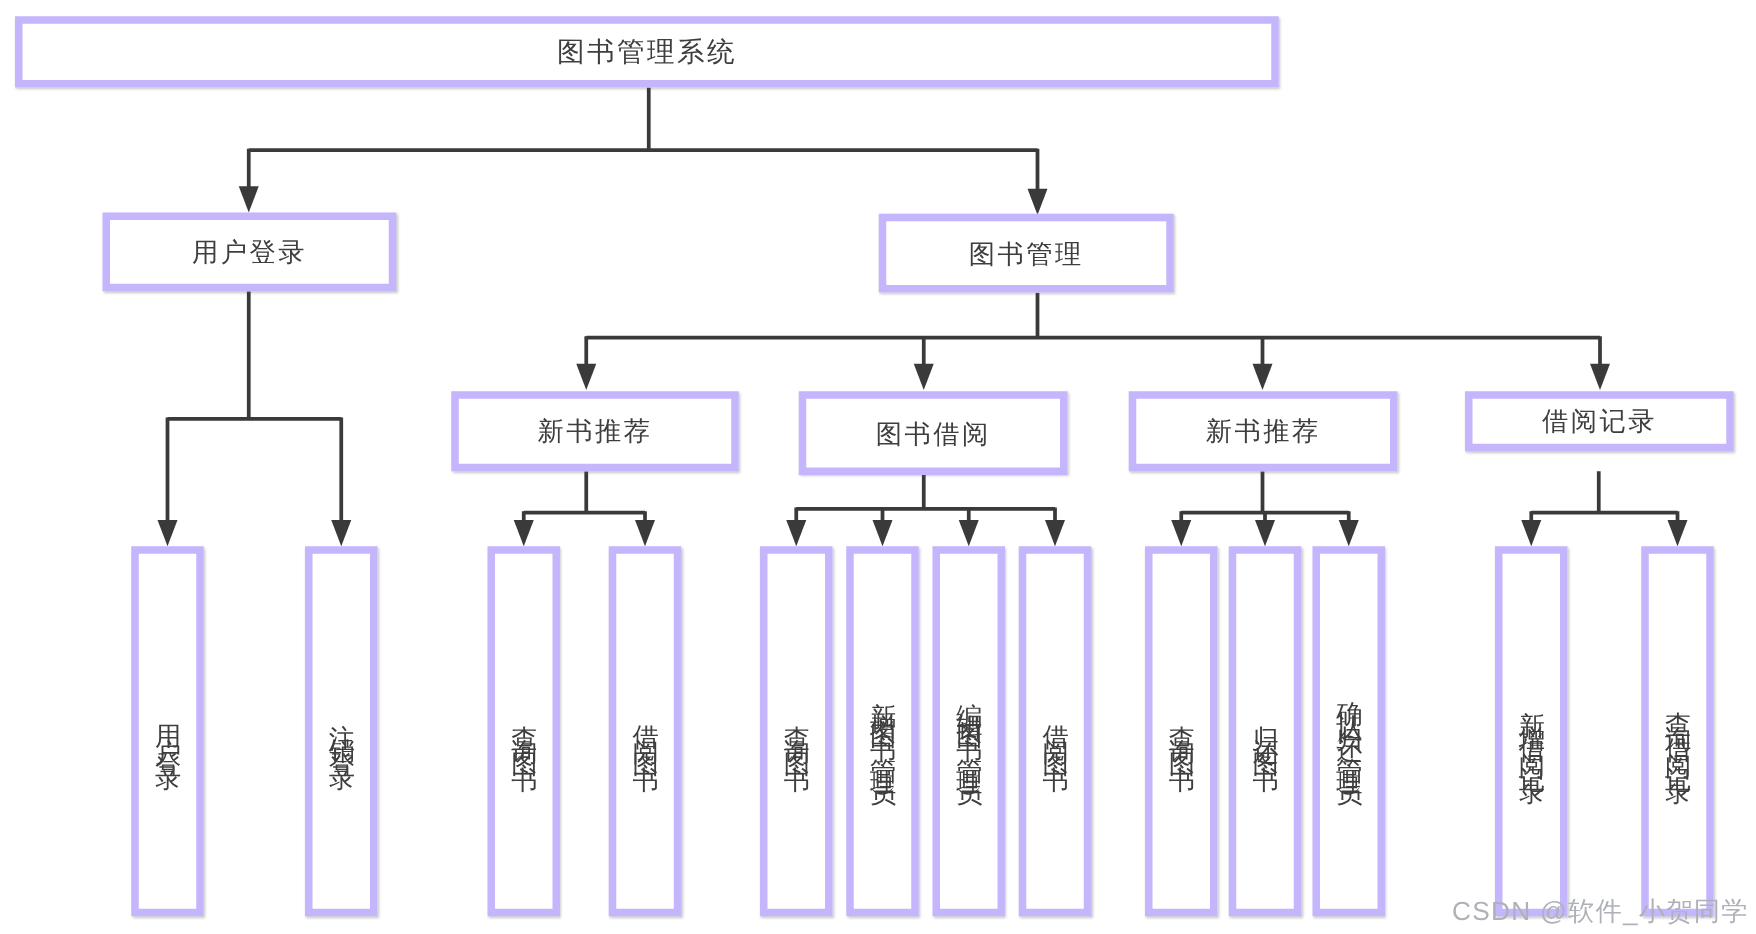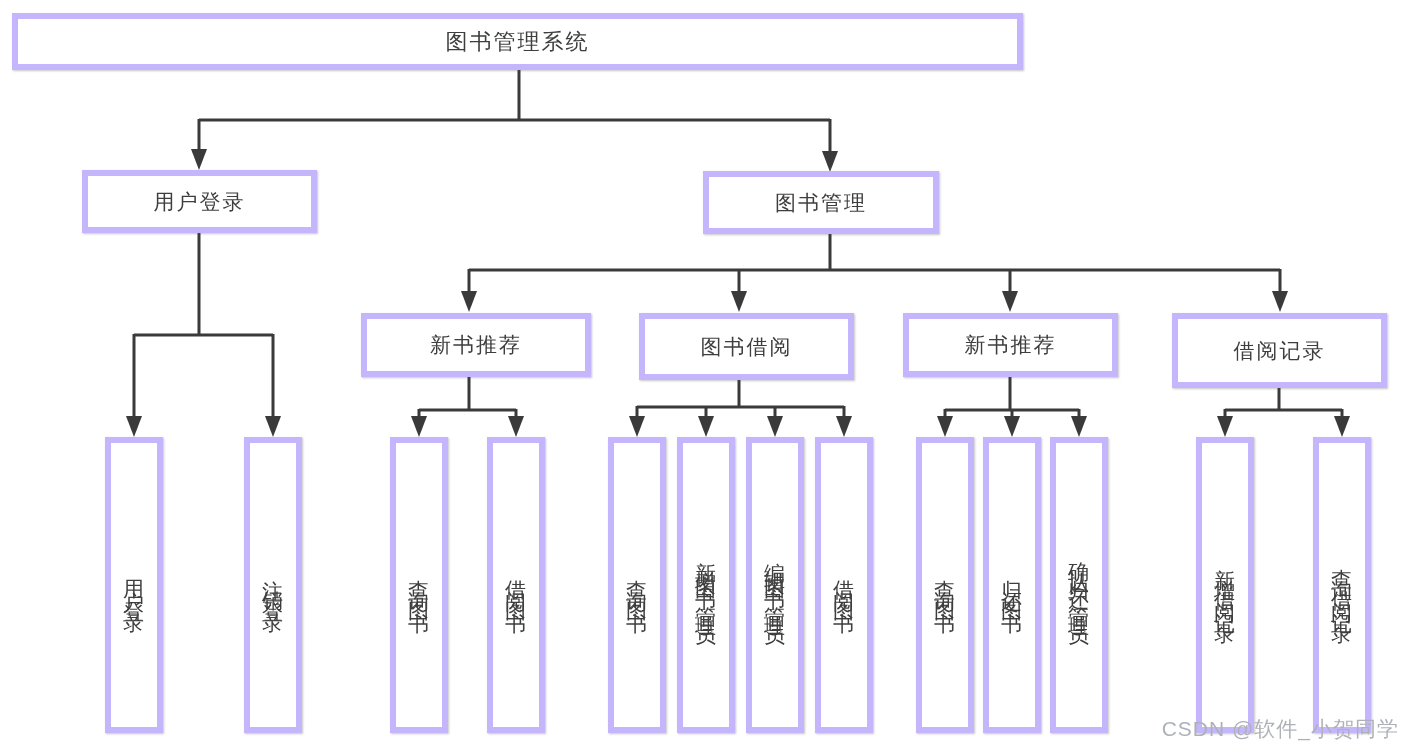--- a/index.html
+++ b/index.html
@@ -118,21 +118,21 @@
 
   <div class="node" style="left:361px;top:313px;width:230px;height:64px">
     <span class="hlabel">新书推荐</span>
   </div>
   <div class="node" style="left:639px;top:313px;width:215px;height:67px">
     <span class="hlabel">图书借阅</span>
   </div>
   <div class="node" style="left:903px;top:313px;width:215px;height:64px">
     <span class="hlabel">新书推荐</span>
   </div>
-  <div class="node" style="left:1172px;top:313px;width:215px;height:75px">
+  <div class="node" style="left:1172px;top:313px;width:215px;height:48px">
     <span class="hlabel">借阅记录</span>
   </div>
 
   <div class="node vbox" style="left:105px">
     <span class="vlabel">用户登录</span>
   </div>
   <div class="node vbox" style="left:244px">
     <span class="vlabel">注销登录</span>
   </div>
 

